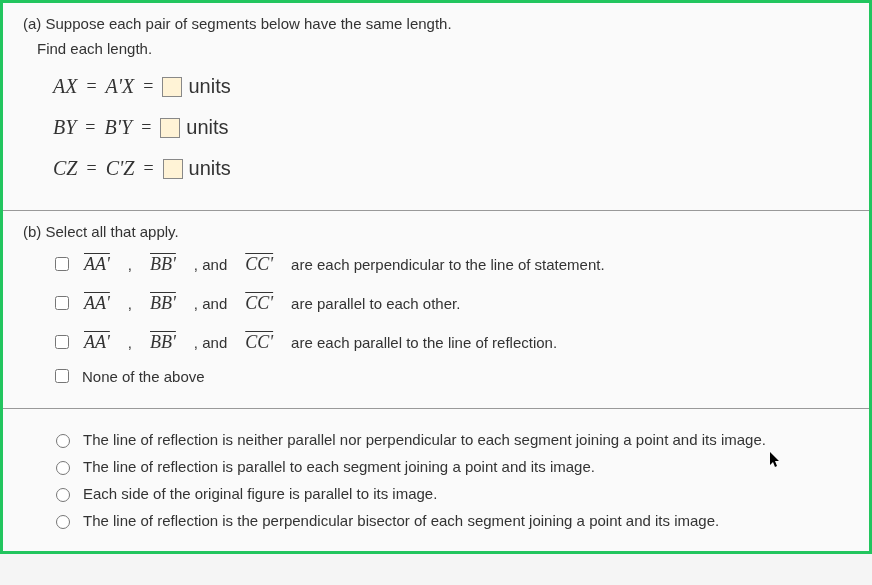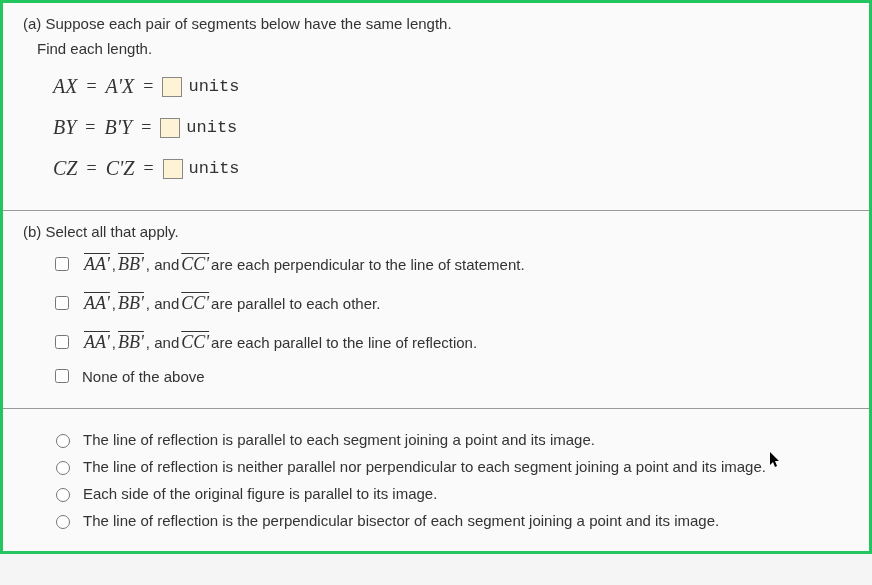--- a/index.html
+++ b/index.html
@@ -45,43 +45,42 @@
     }
     .input-box {
       width: 20px;
       height: 20px;
       border: 1px solid #888;
       background: #fff3d6;
       display: inline-block;
       vertical-align: middle;
     }
     .unit-label {
-      font-size: 17px;
+      font-size: 20px;
       color: #333;
-      font-family: Liberation Mono, monospace;
     }
     .option-row {
       margin: 10px 0 10px 28px;
       display: flex;
       align-items: center;
       gap: 10px;
     }
     .option-row.radio {
       margin: 10px 0 10px 28px;
     }
     input[type="checkbox"], input[type="radio"] {
       width: 14px;
       height: 14px;
       flex-shrink: 0;
     }
     .option-text {
       display: flex;
       align-items: baseline;
       flex-wrap: wrap;
-      gap: 0;
+      gap: 16px;
       line-height: 1.6;
     }
     .overline {
       font-family: 'Times New Roman', serif;
       font-style: italic;
       font-size: 18px;
       text-decoration: overline;
       text-decoration-thickness: 1px;
       padding: 0 2px;
     }
@@ -177,26 +176,26 @@
     <div class="option-row">
       <input type="checkbox" style="">
       <span>None of the above</span>
     </div>
   </div>
 
   <div class="section">
 
     <div class="option-row radio">
       <input type="radio" name="partc" style="">
+      <span>The line of reflection is neither parallel nor perpendicular to each segment joining a point and its image.</span>
+    </div>
+
+    <div class="option-row radio">
+      <input type="radio" name="partc" style="">
       <span>The line of reflection is parallel to each segment joining a point and its image.</span>
-    </div>
-
-    <div class="option-row radio">
-      <input type="radio" name="partc" style="">
-      <span>The line of reflection is neither parallel nor perpendicular to each segment joining a point and its image.</span>
     </div>
 
     <div class="option-row radio">
       <input type="radio" name="partc" style="">
       <span>Each side of the original figure is parallel to its image.</span>
     </div>
 
     <div class="option-row radio">
       <input type="radio" name="partc" style="">
       <span>The line of reflection is the perpendicular bisector of each segment joining a point and its image.</span>

